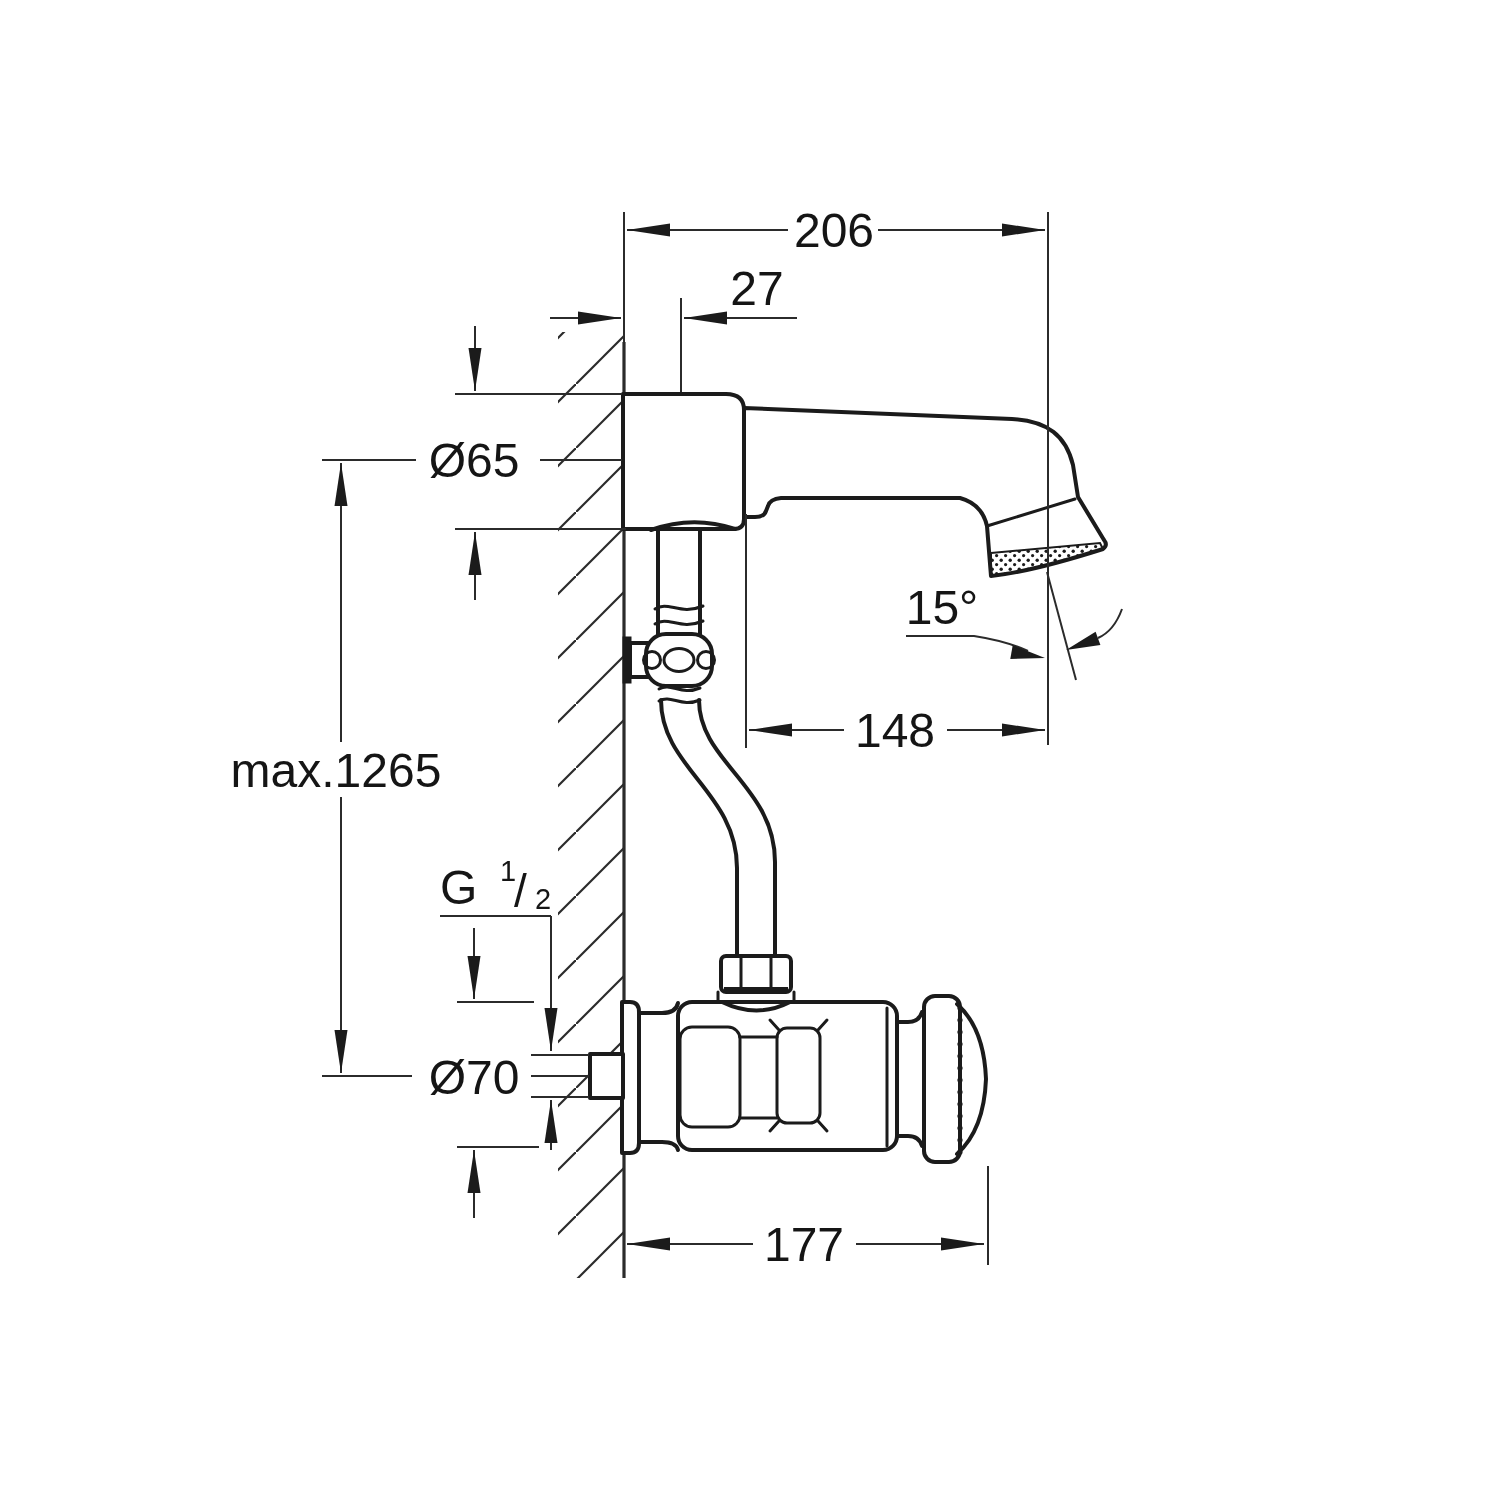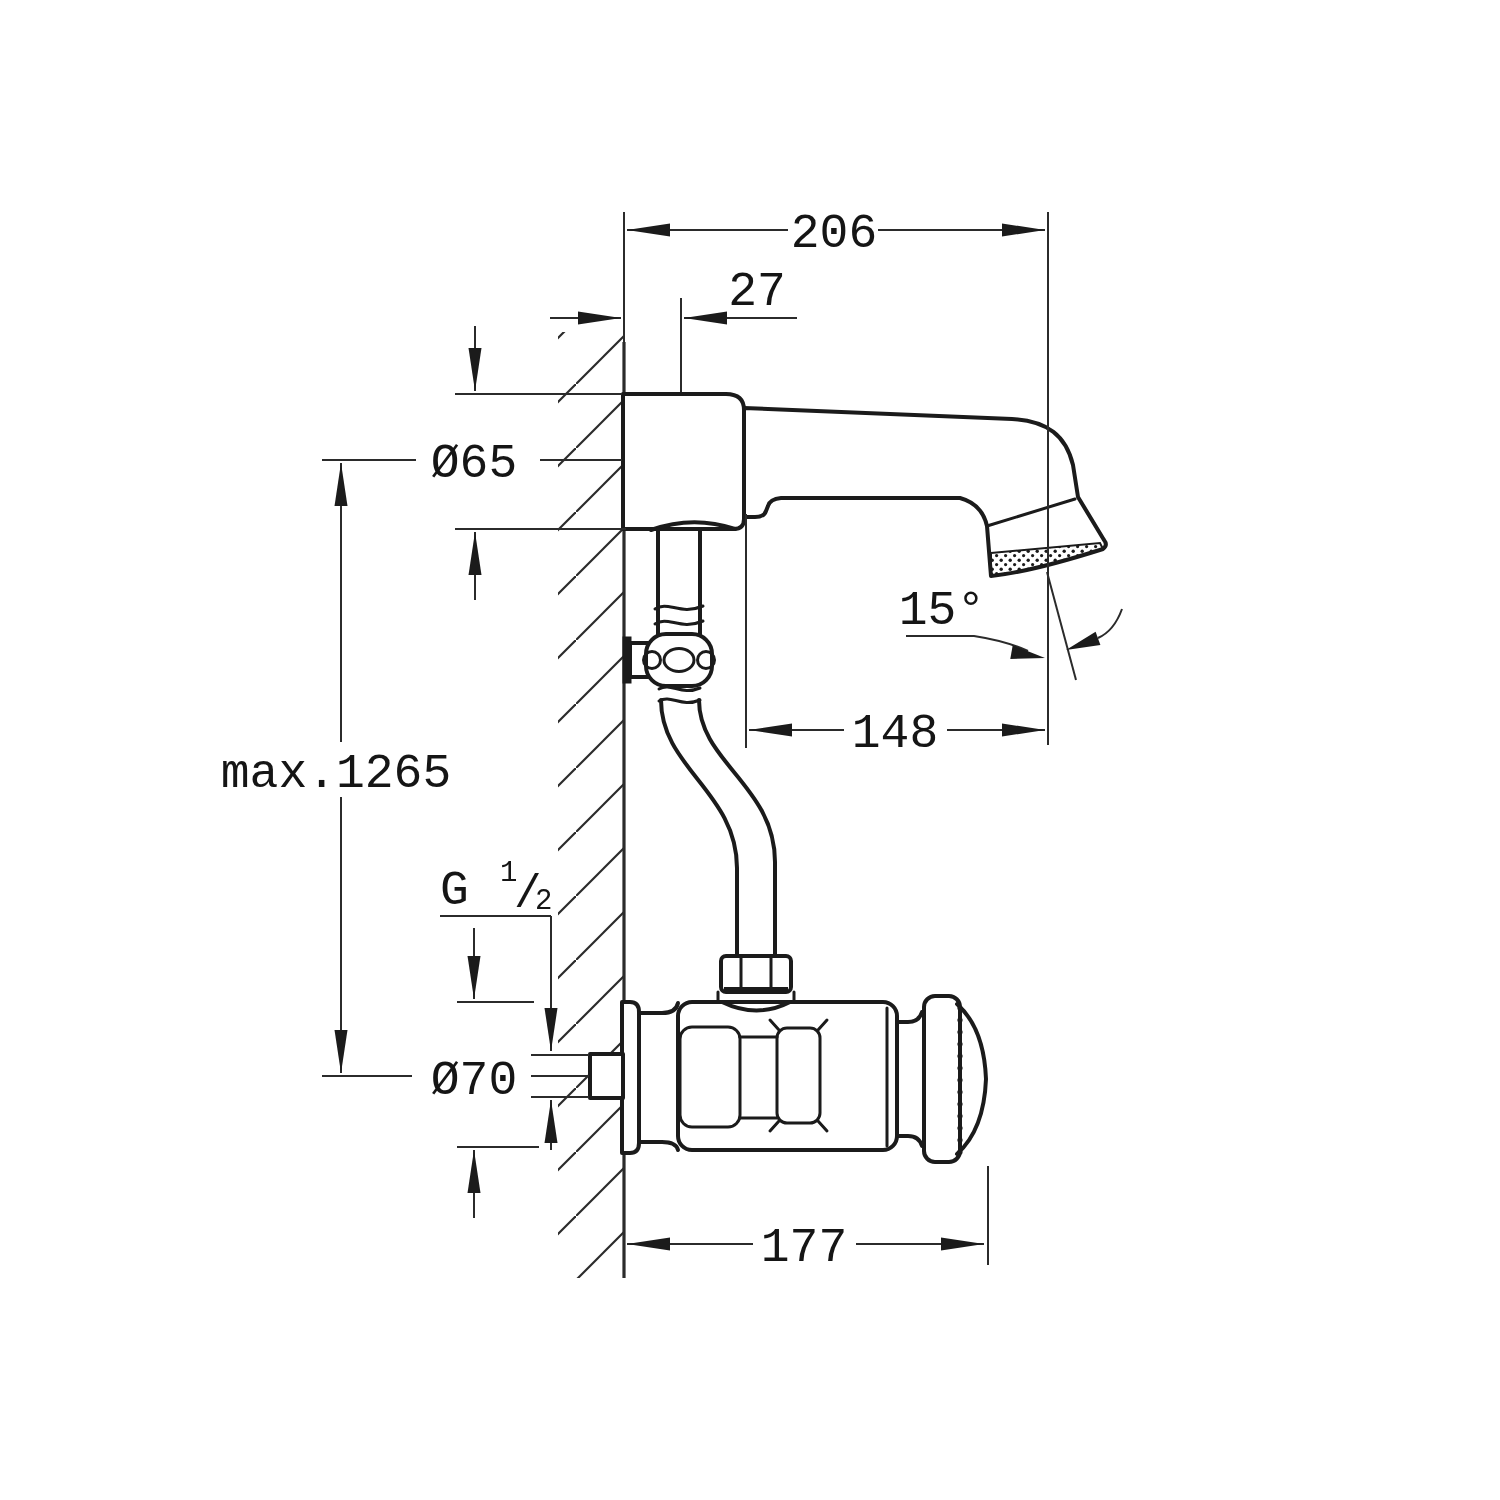--- a/index.html
+++ b/index.html
@@ -1,18 +1,18 @@
 <!DOCTYPE html>
 <html><head>
 <meta charset="utf-8">
 <style>
   html,body{margin:0;padding:0;background:#fff;}
   .stage{
     width:1428px;height:1500px;background:#ffffff;position:relative;
-    font-family:Liberation Mono, monospace;
+    font-family:Liberation Sans, sans-serif;
     text-align:center;
   }
   svg{display:block;}
   .obj{fill:#ffffff;stroke:#1b1b1b;stroke-width:4;stroke-linejoin:round;stroke-linecap:round;}
   .obj-thin{fill:none;stroke:#1b1b1b;stroke-width:3;stroke-linejoin:round;stroke-linecap:round;}
   .obj-open{fill:none;stroke:#1b1b1b;stroke-width:4;stroke-linejoin:round;stroke-linecap:round;}
   .dim{stroke:#2b2b2b;stroke-width:2;fill:none;}
   .wall{stroke:#2b2b2b;stroke-width:3.2;fill:none;}
   .arrowfill{fill:#1b1b1b;stroke:none;}
   .dimtext{font-size:48px;fill:#151515;}

